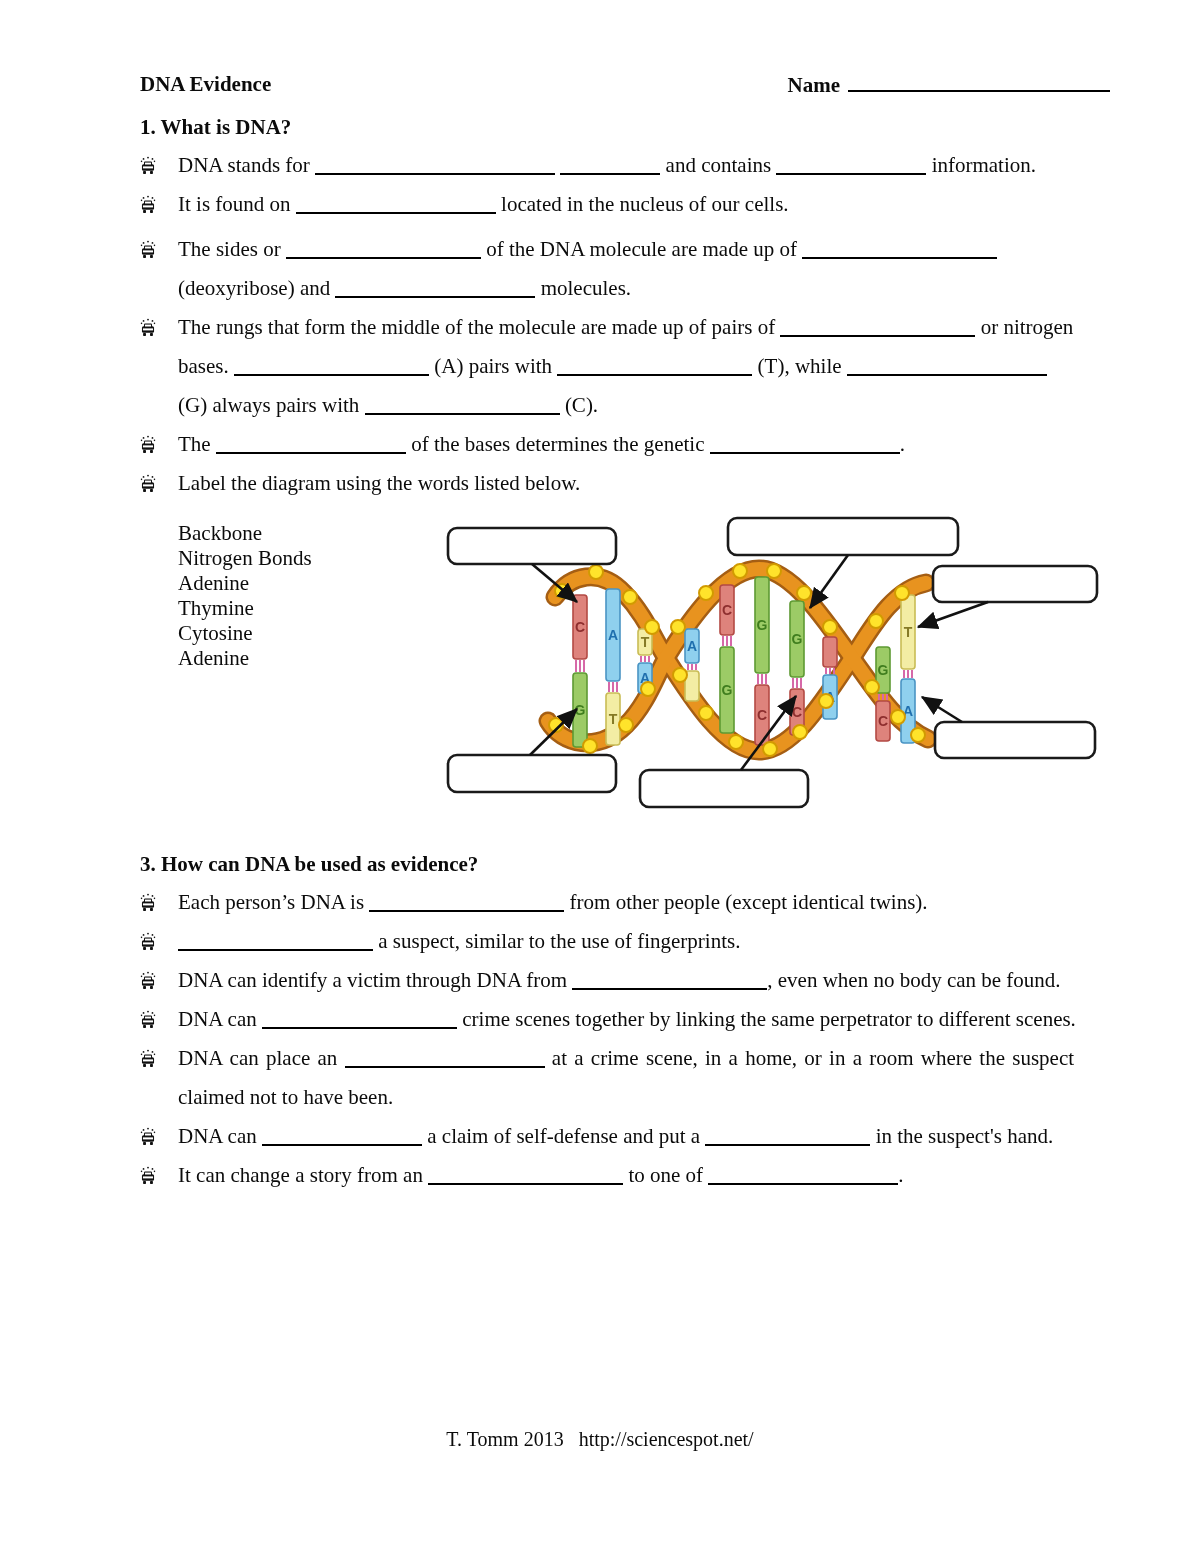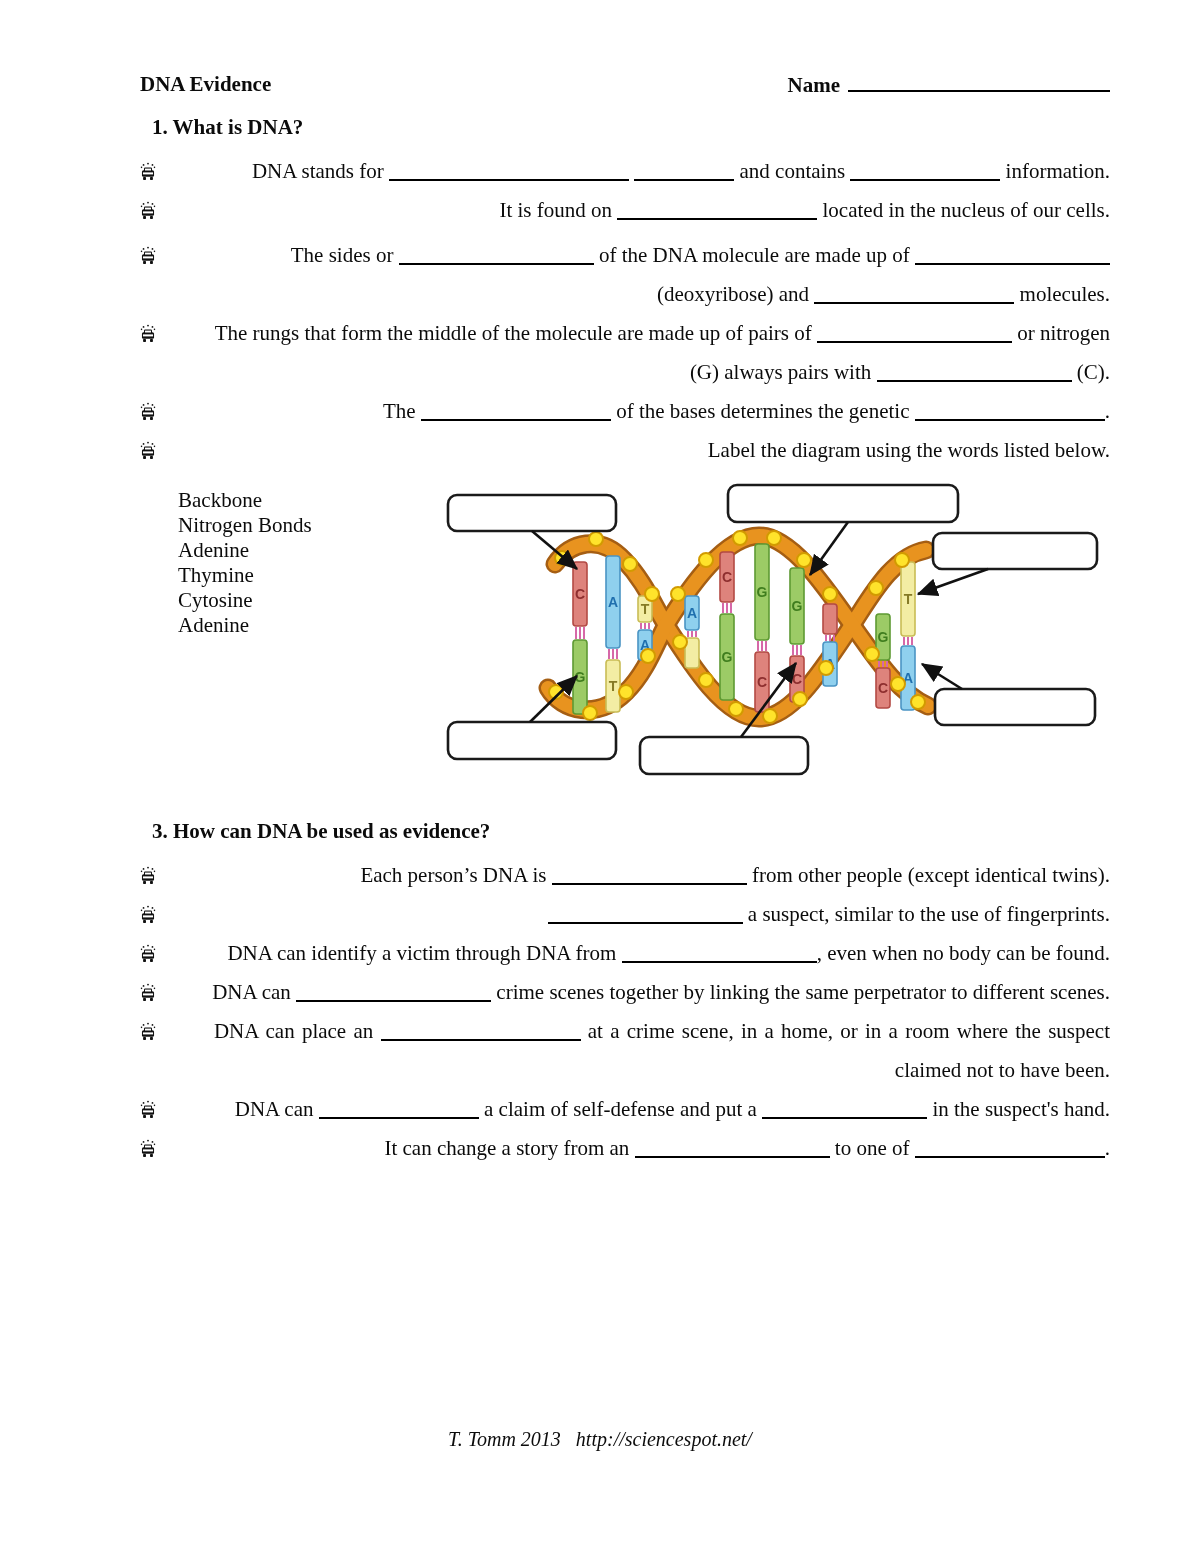--- a/index.html
+++ b/index.html
@@ -4,46 +4,46 @@
 <style>
   html,body{margin:0;padding:0;background:#ffffff;}
   .page{position:relative;width:1200px;height:1553px;background:#ffffff;overflow:hidden;
         font-family:"Liberation Serif", serif;color:#0b0b0b;font-size:21px;
         padding:70px 90px 0 140px;box-sizing:border-box;}
   .hdr{display:flex;justify-content:space-between;align-items:center;line-height:26px;}
   .doc-title{font-weight:bold;}
   .namegrp{display:flex;align-items:baseline;}
   .nlabel{font-weight:bold;margin-right:8px;margin-left:16px;}
   .nblank{display:inline-block;width:262px;border-bottom:2px solid #000;height:20px;vertical-align:-3px;}
-  h2{font-size:21px;font-weight:bold;margin:12px;line-height:26px;}
+  h2{font-size:21px;font-weight:bold;margin:0;line-height:26px;}
   .h-s1{margin-top:16px;}
   .h-s2{margin-top:22px;}
   .h-s3{margin-top:20px;}
-  .bullets{margin-top:6px;text-align:right;}
+  .bullets{margin-top:6px;}
   .bullet{display:flex;}
   .bicon{flex:none;width:38px;padding-top:10px;}
   .bicon svg{width:16px;height:19px;display:block;}
   .btext{flex:1;min-width:0;}
   .bline{line-height:39px;white-space:nowrap;}
   .blank{display:inline-block;border-bottom:2px solid #000;height:20px;vertical-align:-3px;}
   
   .diagram{position:relative;height:320px;margin-top:8px;}
   .wordlist{position:absolute;left:38px;top:10px;margin:0;padding:0;list-style:none;
             line-height:25px;}
   .dna-svg{position:absolute;left:300px;top:0;width:670px;height:320px;}
   .strand-o{fill:none;stroke:#A55E13;stroke-width:19;stroke-linecap:round;}
   .strand{fill:none;stroke:#E8931F;stroke-width:14;stroke-linecap:round;}
   .dot{fill:#FFE32B;stroke:#D29B00;stroke-width:2;}
   .lbox{fill:#ffffff;stroke:#1a1a1a;stroke-width:2.6;}
   .arrow{stroke:#111;stroke-width:2.6;}
   .bbar{stroke-width:1.6;}
   .bletter{font-family:"Liberation Sans", sans-serif;font-weight:bold;font-size:14px;text-anchor:middle;}
   .bond{stroke:#D668A8;stroke-width:2;}
   .footer{position:absolute;left:0;right:0;top:1428px;text-align:center;
-          font-style:italic;font-size:20px;}
+          font-size:20px;}
 </style>
 </head>
 <body>
 
 <div class="page">
 
   <div class="hdr">
     <div class="doc-title">DNA Evidence</div>
     <div class="namegrp">
       <span class="nlabel">Name</span>
@@ -136,20 +136,21 @@
       <rect x="1.6" y="7.4" width="10.8" height="5.8" rx="1.4"></rect>
       <rect x="2.6" y="13.4" width="2.6" height="2.6" rx="0.6"></rect>
       <rect x="8.8" y="13.4" width="2.6" height="2.6" rx="0.6"></rect>
     </g>
     <rect x="4.3" y="5.9" width="5.4" height="1.7" fill="#fff"></rect>
     <rect x="2.5" y="9.3" width="9" height="1.8" fill="#fff"></rect>
   </svg>
         </div>
         <div class="btext">
           <div class="bline">The rungs that form the middle of the molecule are made up of pairs of <span class="blank" style="width: 195px;"></span> or nitrogen</div>
+          <div class="bline">bases. <span class="blank" style="width: 195px;"></span> (A) pairs with <span class="blank" style="width: 195px;"></span> (T), while <span class="blank" style="width: 200px;"></span></div>
           <div class="bline">(G) always pairs with <span class="blank" style="width: 195px;"></span> (C).</div>
         </div>
       </div>
       <div class="bullet">
         <div class="bicon">
           <svg class="bicon-svg" viewBox="0 0 14 17">
     <g fill="#111">
       <circle cx="3" cy="2.6" r="0.8"></circle>
               <circle cx="7" cy="1.4" r="0.8"></circle>
               <circle cx="11" cy="2.6" r="0.8"></circle>

